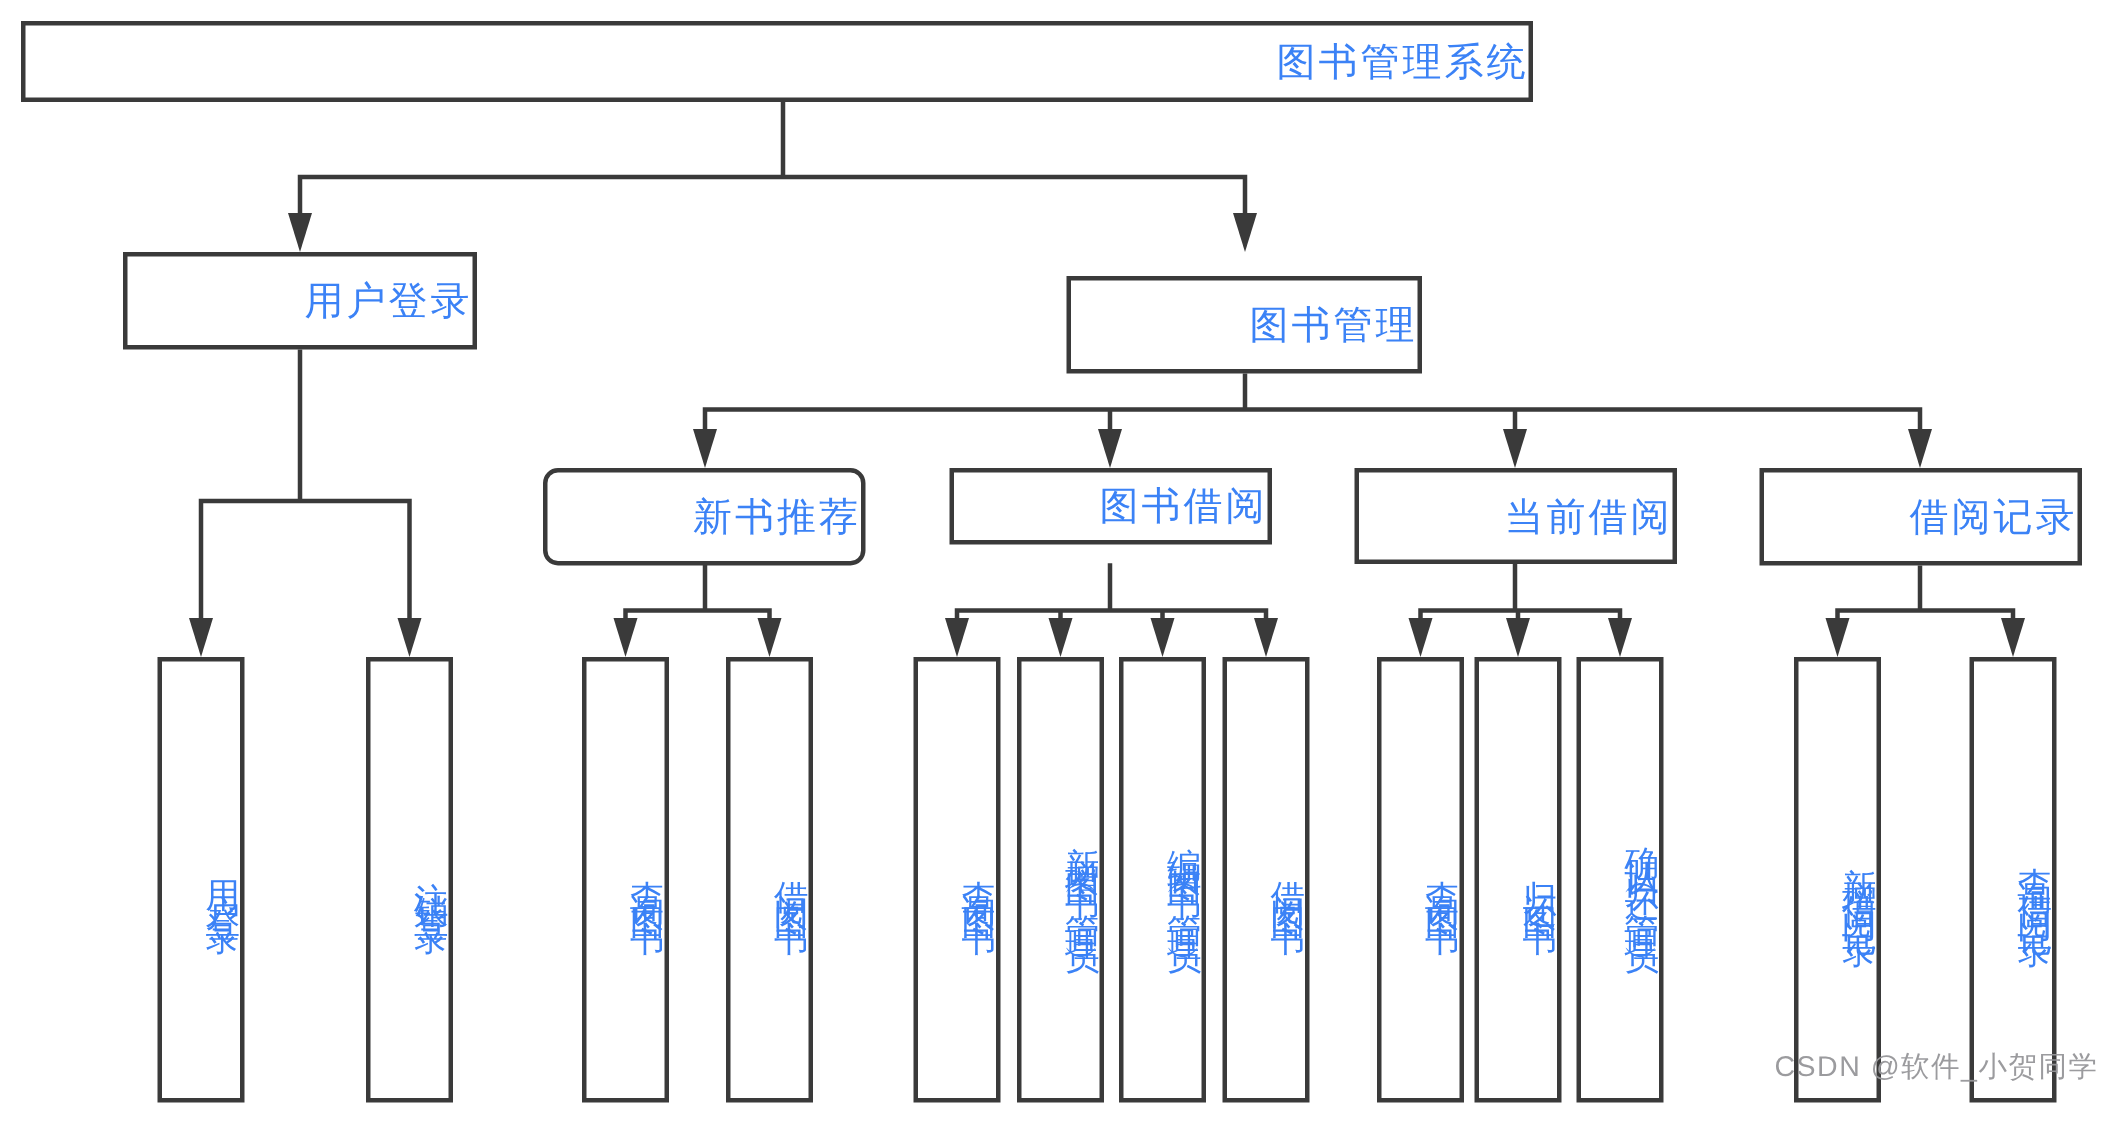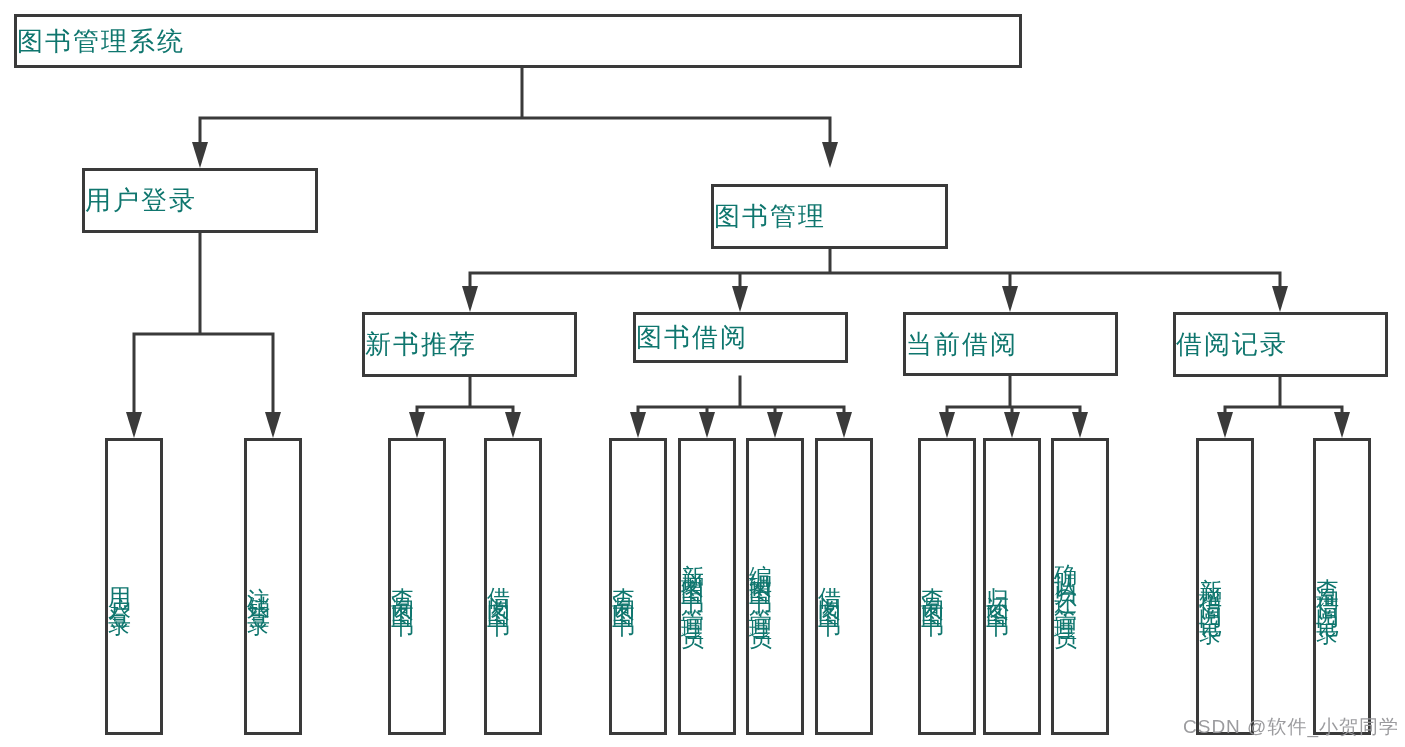--- a/index.html
+++ b/index.html
@@ -21,22 +21,22 @@
     width: 1405px; height: 747px;
     pointer-events: none;
   }
   .node {
     position: absolute;
     box-sizing: border-box;
     border: 3px solid #3a3a3a;
     background: #ffffff;
     display: flex;
     align-items: center;
-    justify-content: flex-start;
-    color: #0f766e;
+    justify-content: flex-end;
+    color: #3b82f6;
   }
   .hbox {
     font-size: 26px;
     letter-spacing: 2px;
     white-space: nowrap;
   }
   .vbox {
     top: 438px;
     width: 58px;
     height: 297px;
@@ -45,21 +45,21 @@
   .vbox .vtext {
     writing-mode: vertical-rl;
     text-orientation: mixed;
     letter-spacing: 9px;
     line-height: 1;
     white-space: nowrap;
   }
   .watermark {
     position: absolute;
     left: 1183px;
-    top: 714px;
+    top: 698px;
     font-size: 19px;
     letter-spacing: 1px;
     color: rgba(150, 150, 153, 0.95);
     white-space: nowrap;
     z-index: 5;
   }
 </style>
 </head>
 <body>
 
@@ -123,21 +123,21 @@
     <span>图书管理系统</span>
   </div>
 
   <div class="node hbox" style="left:82px; top:168px; width:236px; height:65px;">
     <span>用户登录</span>
   </div>
   <div class="node hbox" style="left:711px; top:184px; width:237px; height:65px;">
     <span>图书管理</span>
   </div>
 
-  <div class="node hbox" style="left:362px; top:312px; width:215px; height:65px;">
+  <div class="node hbox" style="left:362px; top:312px; width:215px; height:65px;border-radius:10px;">
     <span>新书推荐</span>
   </div>
   <div class="node hbox" style="left:633px; top:312px; width:215px; height:51px;">
     <span>图书借阅</span>
   </div>
   <div class="node hbox" style="left:903px; top:312px; width:215px; height:64px;">
     <span>当前借阅</span>
   </div>
   <div class="node hbox" style="left:1173px; top:312px; width:215px; height:65px;">
     <span>借阅记录</span>

